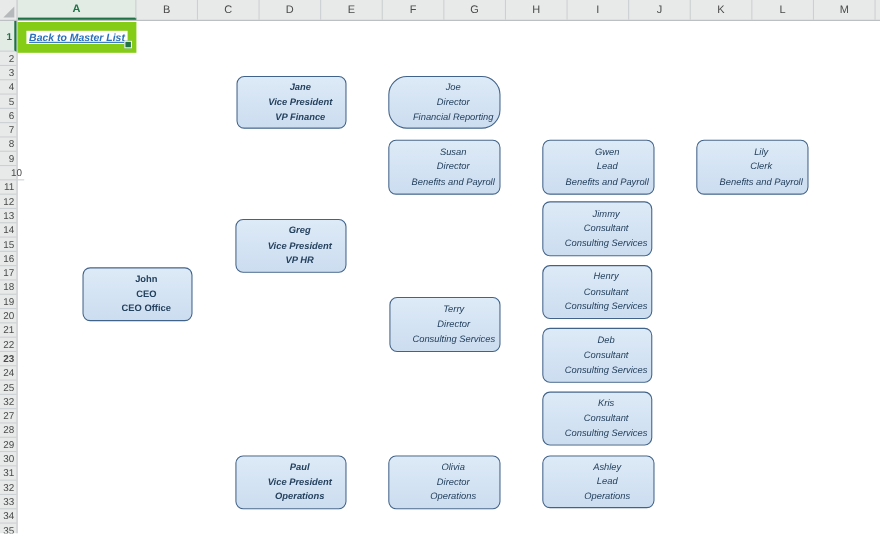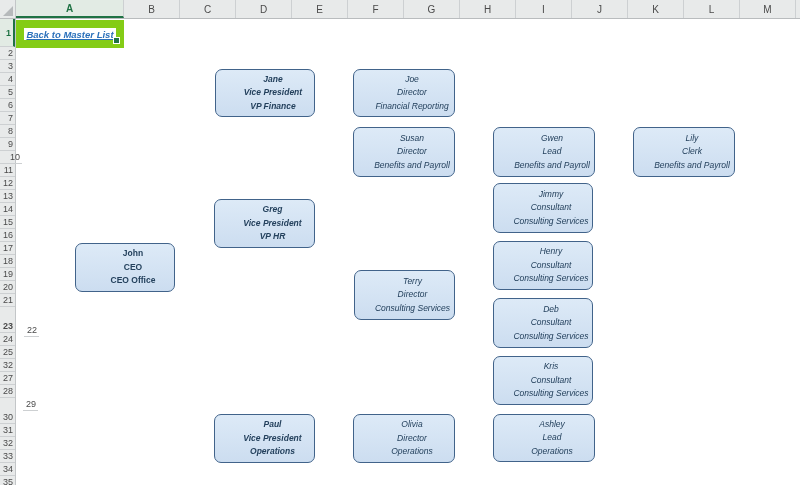--- a/index.html
+++ b/index.html
@@ -85,28 +85,28 @@
       <div class="rowHdr" style="top: 158px; height: 13px;">12</div>
       <div class="rowHdr" style="top: 171px; height: 13px;">13</div>
       <div class="rowHdr" style="top: 184px; height: 13px;">14</div>
       <div class="rowHdr" style="top: 197px; height: 13px;">15</div>
       <div class="rowHdr" style="top: 210px; height: 13px;">16</div>
       <div class="rowHdr" style="top: 223px; height: 13px;">17</div>
       <div class="rowHdr" style="top: 236px; height: 13px;">18</div>
       <div class="rowHdr" style="top: 249px; height: 13px;">19</div>
       <div class="rowHdr" style="top: 262px; height: 13px;">20</div>
       <div class="rowHdr" style="top: 275px; height: 13px;">21</div>
-      <div class="rowHdr" style="top: 305px; height: 13px; margin-left: 24px;">22</div>
+      <div class="rowHdr" style="top: 288px; height: 13px;">22</div>
       <div class="rowHdr" style="top: 301px; height: 13px; font-weight: bold;">23</div>
       <div class="rowHdr" style="top: 314px; height: 13px;">24</div>
       <div class="rowHdr" style="top: 327px; height: 13px;">25</div>
       <div class="rowHdr" style="top: 340px; height: 13px;">32</div>
       <div class="rowHdr" style="top: 353px; height: 13px;">27</div>
       <div class="rowHdr" style="top: 366px; height: 13px;">28</div>
-      <div class="rowHdr" style="top: 379px; height: 13px; margin-left: 23px;">29</div>
+      <div class="rowHdr" style="top: 379px; height: 13px;">29</div>
       <div class="rowHdr" style="top: 392px; height: 13px;">30</div>
       <div class="rowHdr" style="top: 405px; height: 13px;">31</div>
       <div class="rowHdr" style="top: 418px; height: 13px;">32</div>
       <div class="rowHdr" style="top: 431px; height: 13px;">33</div>
       <div class="rowHdr" style="top: 444px; height: 13px;">34</div>
       <div class="rowHdr" style="top: 457px; height: 13px;">35</div>
     </div>
   <div id="corner">
       <div class="tri"></div>
     </div>
@@ -120,21 +120,21 @@
       <div class="node bold" style="left: 75px; top: 243px; width: 100px; height: 49px;">
         <span>John</span>
         <span>CEO</span>
         <span>CEO Office</span>
       </div>
       <div class="node bold_italic" style="left: 215px; top: 69px; width: 100px; height: 48px;">
         <span>Jane</span>
         <span>Vice President</span>
         <span>VP Finance</span>
       </div>
-      <div class="node italic" style="left: 353px; top: 69px; width: 102px; height: 48px;">
+      <div class="node italic" style="left: 353px; top: 69px; width: 102px; height: 48px; border-radius: 17px;">
         <span>Joe</span>
         <span>Director</span>
         <span>Financial Reporting</span>
       </div>
       <div class="node bold_italic" style="left: 214px; top: 199px; width: 101px; height: 49px;">
         <span>Greg</span>
         <span>Vice President</span>
         <span>VP HR</span>
       </div>
       <div class="node italic" style="left: 353px; top: 127px; width: 102px; height: 50px;">

